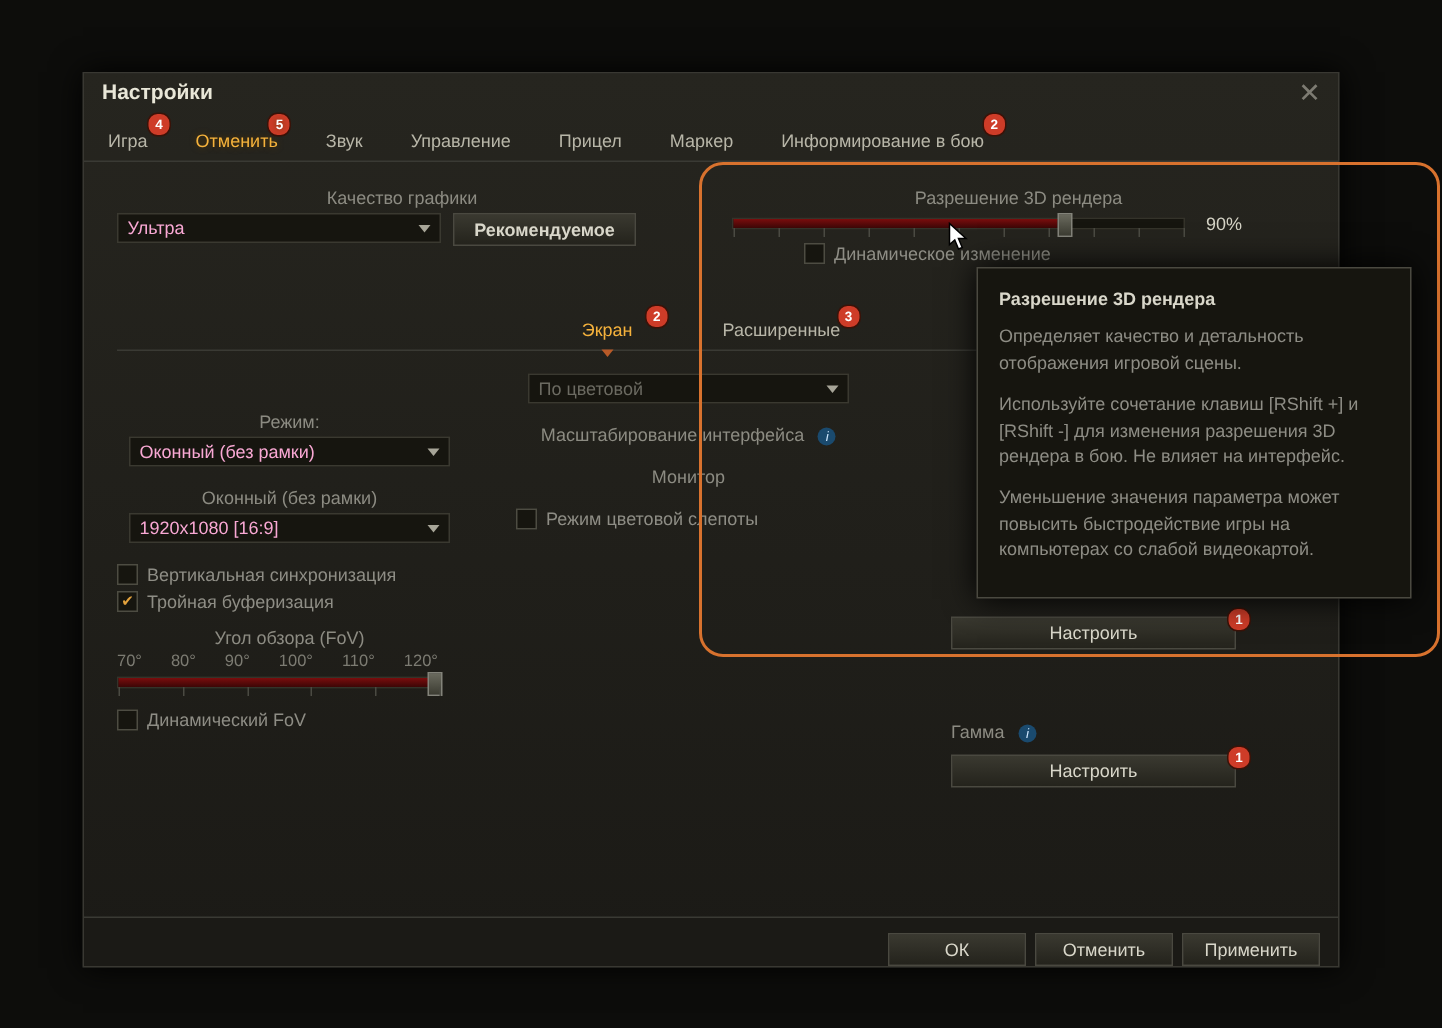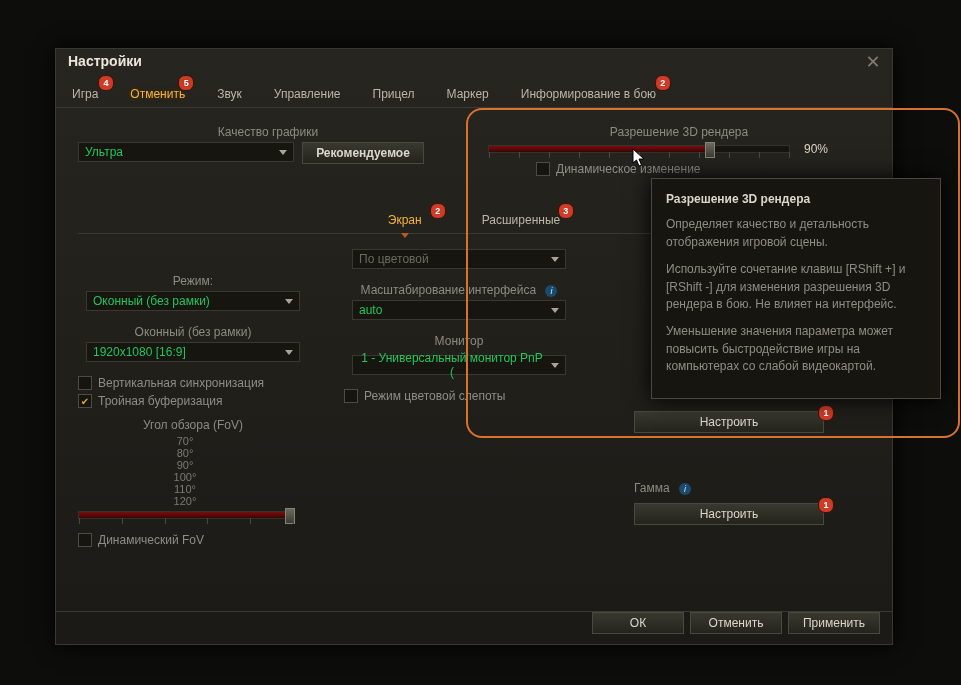--- a/index.html
+++ b/index.html
@@ -63,21 +63,21 @@
   .label { color: #8c8b82; margin-bottom: 3px; display:block; }
   .group { margin-bottom: 14px; text-align: center; }
 
   .select {
     display: inline-flex;
     align-items: center;
     justify-content: space-between;
     height: 20px;
     background: #16150f;
     border: 1px solid #3a3930;
-    color: #22c55e;
+    color: #f9a8d4;
     padding: 0 6px;
     cursor: pointer;
     box-sizing: border-box;
   }
   .select.disabled { color: #6b6a61; }
   .caret {
     width: 0; height: 0;
     border-left: 4px solid transparent;
     border-right: 4px solid transparent;
     border-top: 5px solid #a7a598;
@@ -161,21 +161,20 @@
     width: 1px; height: 6px;
     background: #4a4a42;
   }
 
   .fov-labels {
     display: flex;
     justify-content: space-between;
     font-size: 11px;
     color: #7c7b72;
     margin-bottom: 4px;
-    flex-direction: column;
   }
 
   .info-i {
     display: inline-flex;
     align-items: center; justify-content: center;
     width: 12px; height: 12px;
     border-radius: 6px;
     background: #1a4a6e;
     color: #cfe8ff;
     font-size: 9px;
@@ -196,21 +195,21 @@
   }
 
   .footer {
     position: absolute;
     left: 0; right: 0; bottom: 0;
     height: 32px;
     background: #1b1a16;
     border-top: 1px solid #3a3a34;
     display: flex;
     justify-content: flex-end;
-    align-items: flex-start;
+    align-items: flex-end;
     padding: 0 12px;
     gap: 6px;
   }
   .footer .btn { width: 92px; padding: 0; }
 
   
   .tooltip {
     position: absolute;
     background: #16150f;
     border: 1px solid #4a4940;
@@ -387,31 +386,23 @@
       <div class="select disabled" style="width:214px;">
         <span>По цветовой</span>
         <span class="caret"></span>
       </div>
     </div>
     <div class="group">
       <span class="label">
         <span>Масштабирование интерфейса</span>
         <span class="info-i">i</span>
       </span>
-      <div class="select" style="width:214px;">
-        <span>auto</span>
-        <span class="caret"></span>
-      </div>
     </div>
     <div class="group">
       <span class="label">Монитор</span>
-      <div class="select" style="width:214px;">
-        <span>1 - Универсальный монитор PnP (</span>
-        <span class="caret"></span>
-      </div>
     </div>
     <div class="check" style="margin-top:10px;">
       <span class="box"></span>
       <span>Режим цветовой слепоты</span>
     </div>
   </div>
 
   <div style="position:absolute; left:578px; top:362px; width:200px;">
     <div style="position:relative;">
       <div class="btn" style="width:190px;">

